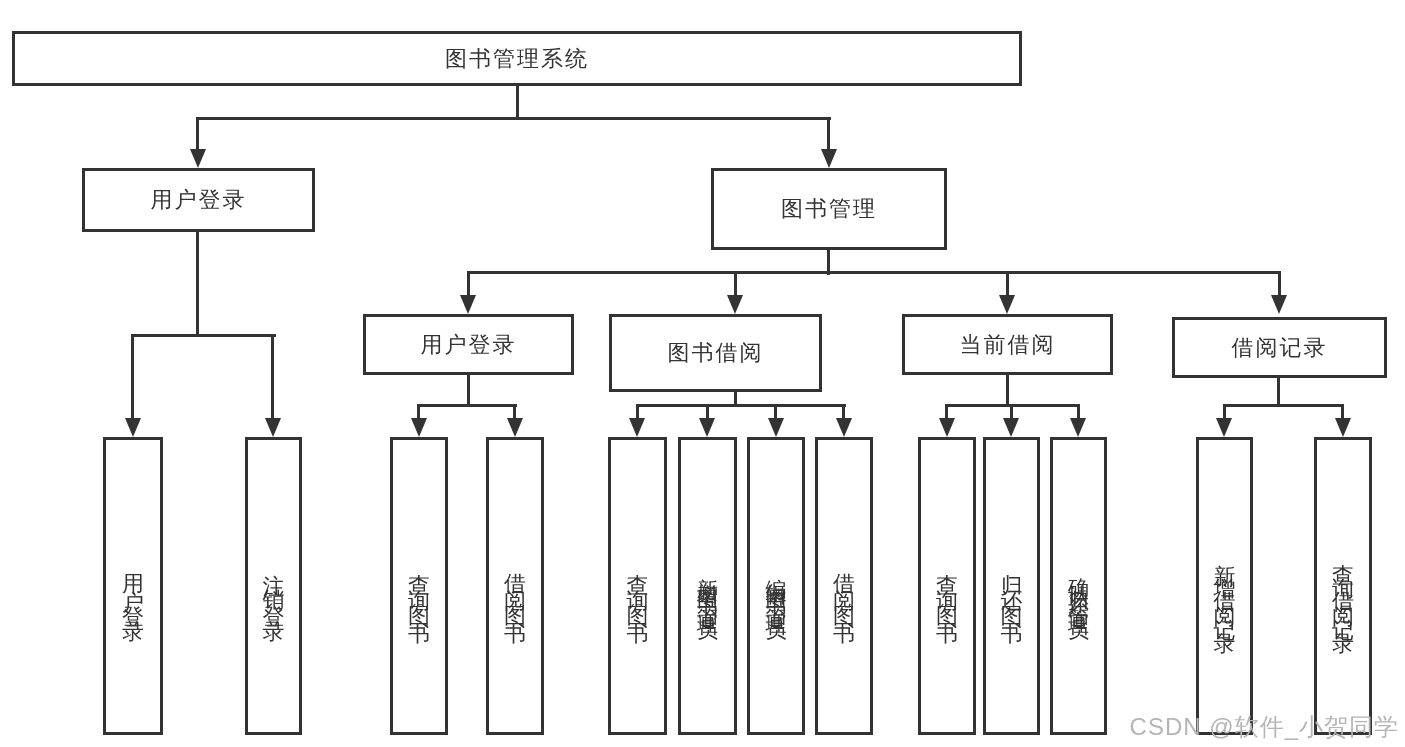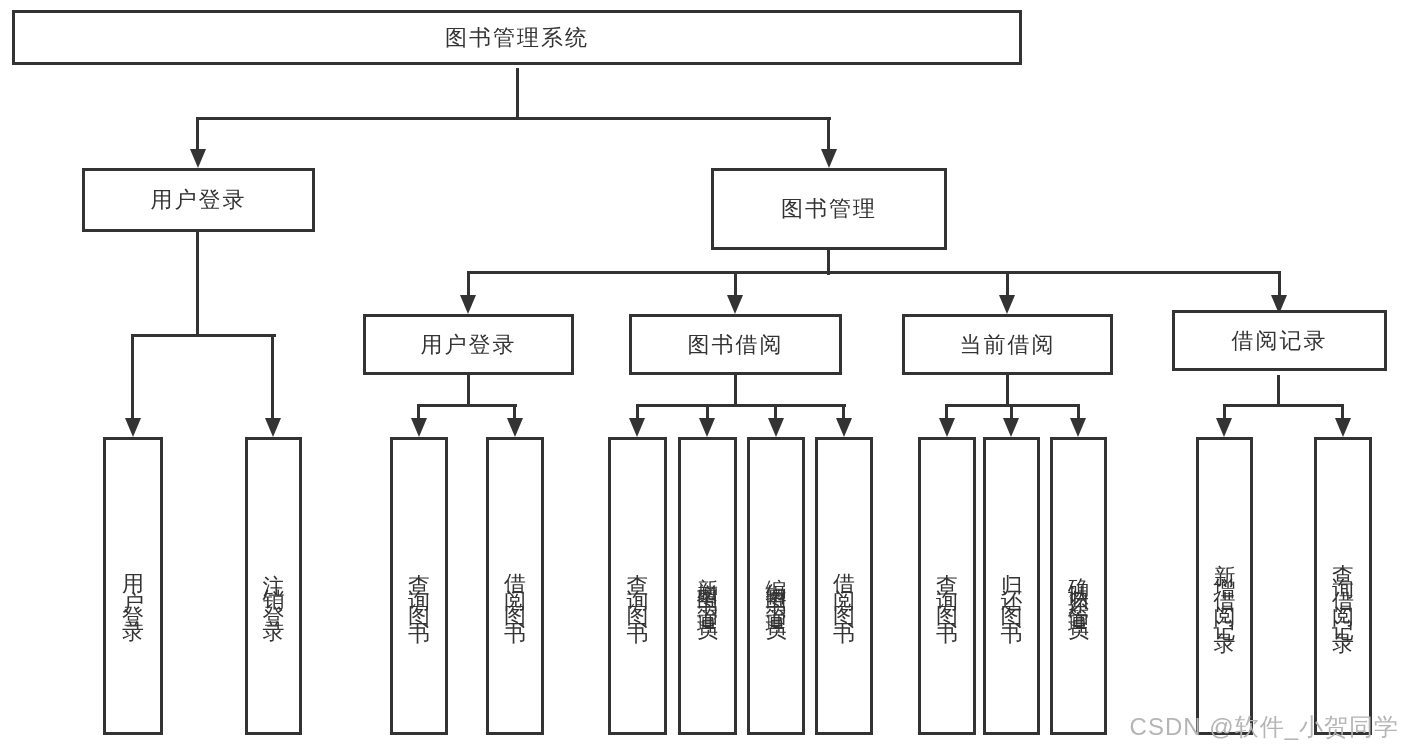--- a/index.html
+++ b/index.html
@@ -53,41 +53,41 @@
     color:#b5b5b5;
     letter-spacing:1px;
     z-index:5;
   }
 </style>
 </head>
 <body>
 
 <div class="canvas">
 
-  <div class="node h" style="left:12px;top:10px;width:1010px;height:55px">
+  <div class="node h" style="left:12px;top:31px;width:1010px;height:55px">
     <span class="lbl">图书管理系统</span>
   </div>
 
   <div class="node h" style="left:82px;top:168px;width:233px;height:64px">
     <span class="lbl">用户登录</span>
   </div>
   <div class="node h" style="left:711px;top:168px;width:236px;height:82px">
     <span class="lbl">图书管理</span>
   </div>
 
   <div class="node h" style="left:363px;top:314px;width:211px;height:61px">
     <span class="lbl">用户登录</span>
   </div>
-  <div class="node h" style="left:629px;top:314px;width:213px;height:61px">
+  <div class="node h" style="left:609px;top:314px;width:213px;height:78px">
     <span class="lbl">图书借阅</span>
   </div>
   <div class="node h" style="left:902px;top:314px;width:211px;height:61px">
     <span class="lbl">当前借阅</span>
   </div>
-  <div class="node h" style="left:1172px;top:310px;width:215px;height:61px">
+  <div class="node h" style="left:1172px;top:317px;width:215px;height:61px">
     <span class="lbl">借阅记录</span>
   </div>
 
   <div class="node v v-short" style="left:103px;top:437px;width:60px;height:298px">
     <span class="lbl">用户登录</span>
   </div>
   <div class="node v v-short" style="left:245px;top:437px;width:57px;height:298px">
     <span class="lbl">注销登录</span>
   </div>
 

